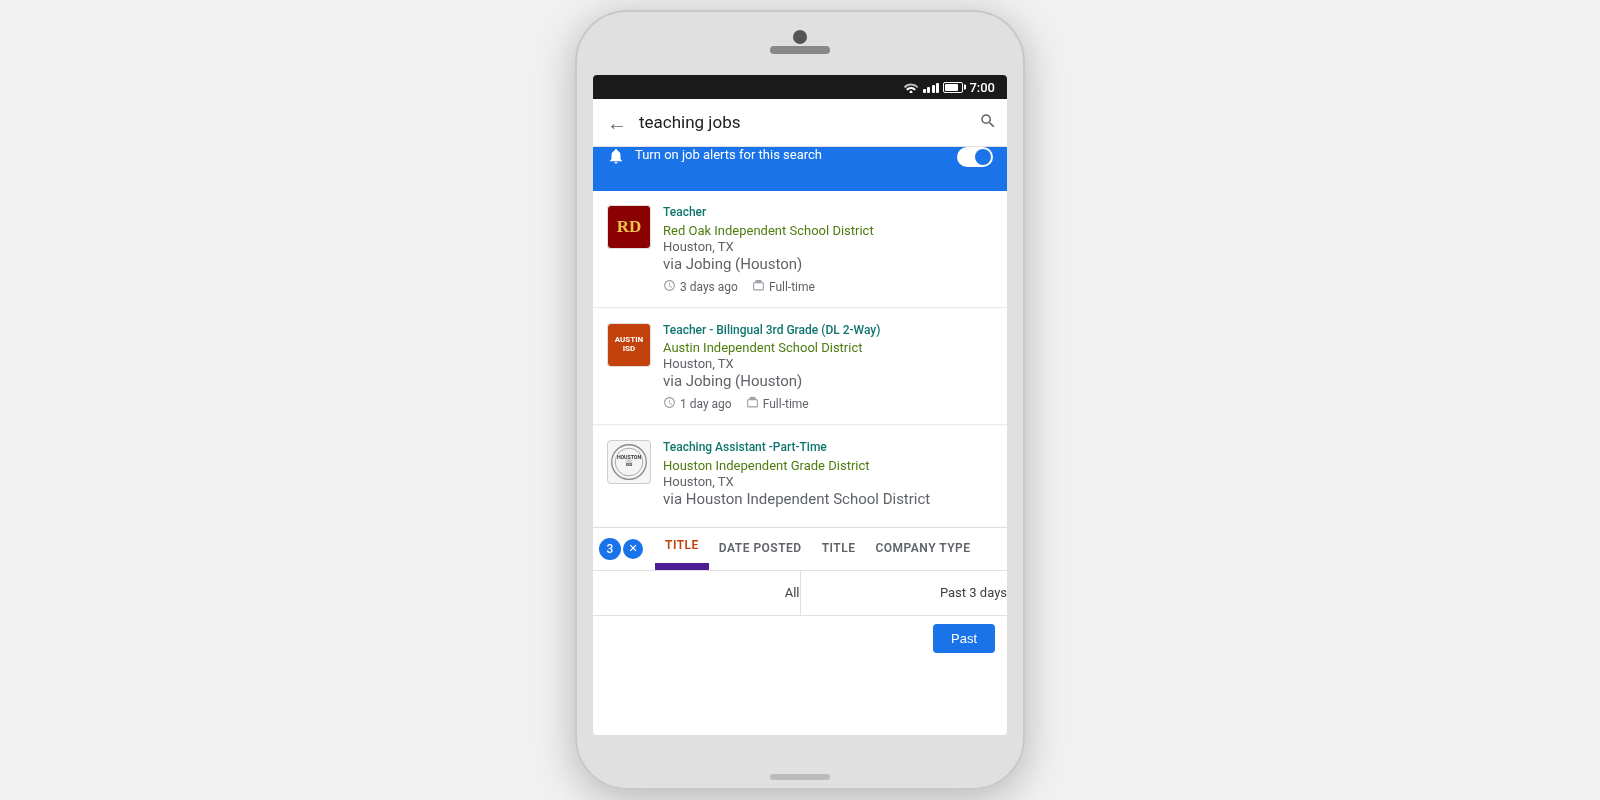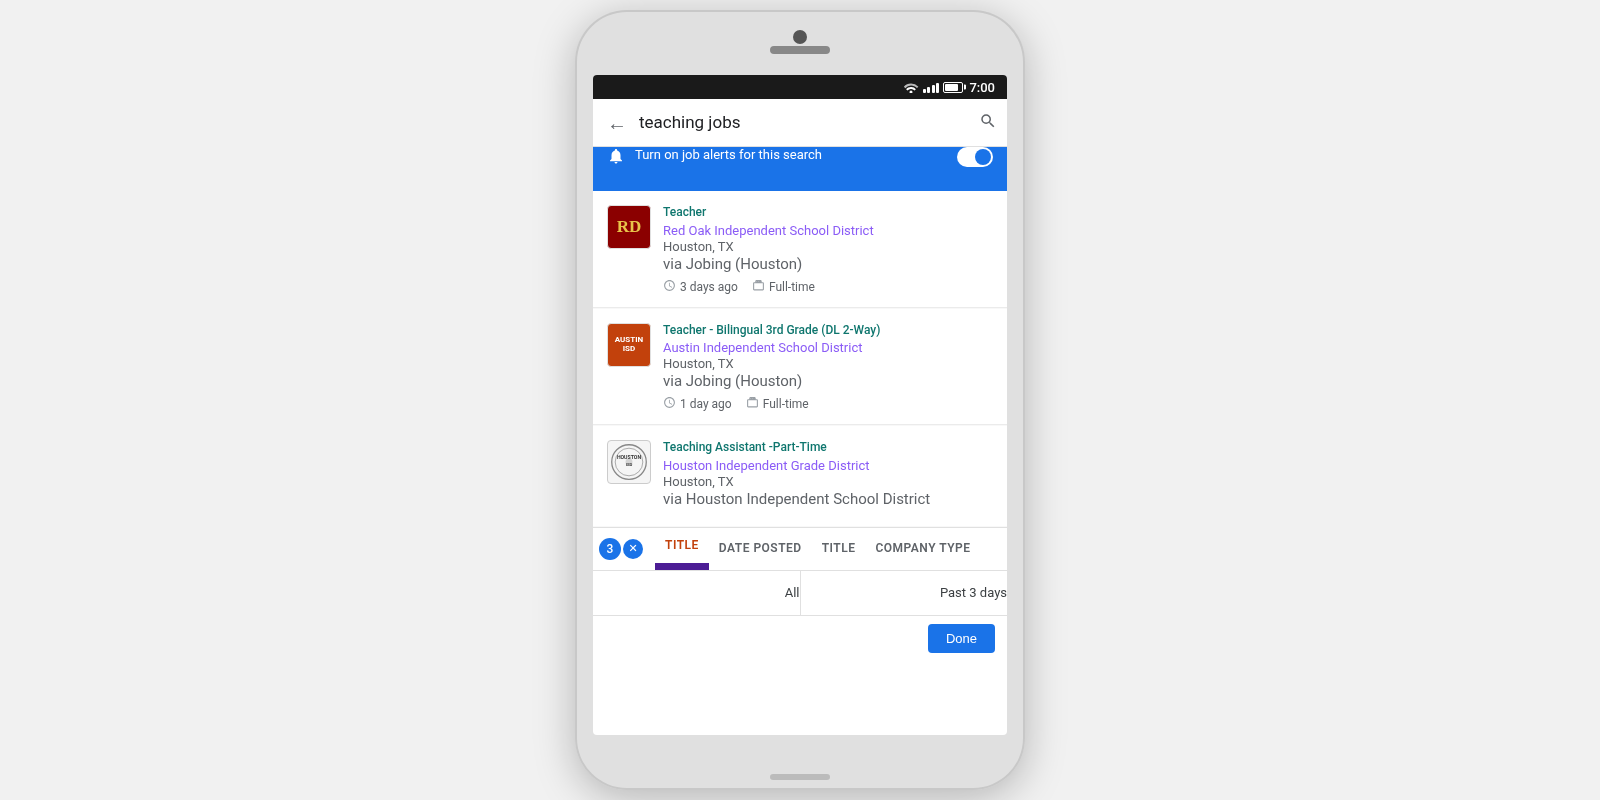--- a/index.html
+++ b/index.html
@@ -261,21 +261,21 @@
     .job-title {
       font-size: 12px;
       font-weight: 500;
       color: #0f766e;
       margin-bottom: 2px;
       line-height: 1.3;
     }
 
     .job-company {
       font-size: 13px;
-      color: #8b5cf6;
+      color: #4d7c0f;
       margin-bottom: 1px;
     }
 
     .job-location {
       font-size: 13px;
       color: #5f6368;
       margin-bottom: 1px;
     }
 
     .job-via {
@@ -575,19 +575,19 @@
     <div class="date-filter-row">
       <div class="date-chip">
         <span>All</span>
       </div>
       <div class="date-chip">
         <span>Past 3 days</span>
       </div>
     </div>
 
     <div style="background:#fff; display:flex; padding:8px 12px; justify-content:flex-end; border-top:1px solid #e0e0e0;">
-      <button style="background:#1a73e8; color:#fff; border:none; border-radius:4px; padding:7px 18px; font-size:13px; font-weight:500; cursor:pointer;">Done</button>
+      <button style="background:#1a73e8; color:#fff; border:none; border-radius:4px; padding:7px 18px; font-size:13px; font-weight:500; cursor:pointer;">Past</button>
     </div>
 
   </div>
 
   <div class="phone-bottom"></div>
 </div>
 
 </body></html>

